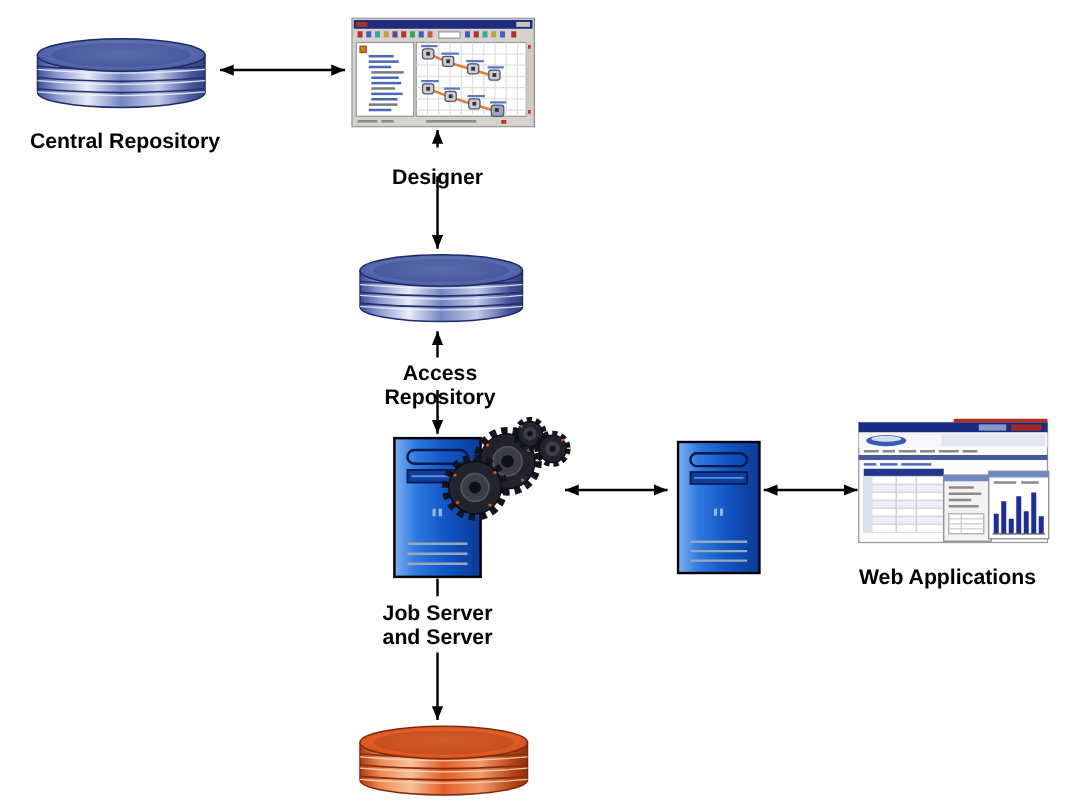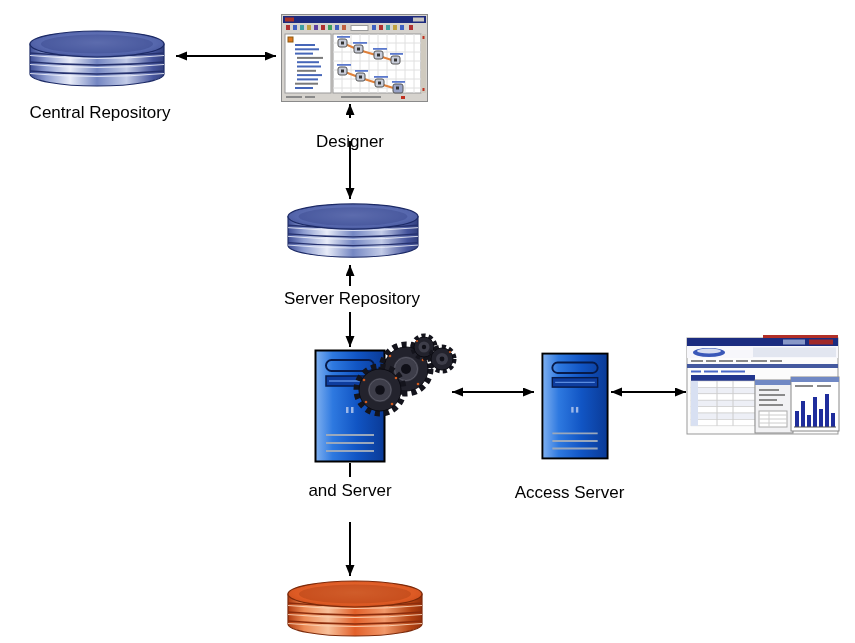--- a/index.html
+++ b/index.html
@@ -1,17 +1,17 @@
 <!DOCTYPE html>
 <html><head>
 <meta charset="utf-8">
 <style>
   html,body{margin:0;padding:0;background:#fff;}
   #canvas{position:relative;width:855px;height:643px;background:#fff;overflow:hidden;
-          font-family:"Liberation Sans",sans-serif;}
+          font-family:"Liberation Sans",sans-serif;font-weight:bold;}
   #canvas svg{position:absolute;}
   .label{position:absolute;font-size:17px;line-height:19px;color:#000;text-align:center;
          font-family:"Liberation Sans",sans-serif;}
   .z1{z-index:1}.z2{z-index:2}.z3{z-index:3}
 </style>
 </head>
 <body>
 
 <div id="canvas">
 
@@ -331,19 +331,20 @@
     <path d="M6,35 Q73,41 140,35" fill="none" stroke="#8c2c0c" stroke-width="1.4"></path>
     <path d="M6,37.5 Q73,43.5 140,37.5" fill="none" stroke="#fbd2b4" stroke-width="1" opacity="0.9"></path>
     <path d="M6,44 Q73,50 140,44" fill="none" stroke="#8c2c0c" stroke-width="1.4"></path>
     <path d="M6,46.5 Q73,52.5 140,46.5" fill="none" stroke="#fbd2b4" stroke-width="1" opacity="0.9"></path>
     <ellipse cx="73" cy="17" rx="67" ry="13" fill="url(#cylOrangeTop)" stroke="#7c2a0a" stroke-width="1.2"></ellipse>
     <ellipse cx="73" cy="17" rx="56" ry="9.5" fill="#a03a10" opacity="0.35"></ellipse>
   </svg>
 
   <div class="label z2" style="left:20px;top:103px;width:160px">Central Repository</div>
   <div class="label z2" style="left:290px;top:132px;width:120px">Designer</div>
-  <div class="label z2" style="left:280px;top:289px;width:144px">Server Repository</div>
+  <div class="label z2" style="left:280px;top:289px;width:144px">Access Repository</div>
   <div class="label z2" style="left:285px;top:481px;width:130px">
+    <div>Job Server</div>
     <div>and Server</div>
   </div>
-  <div class="label z2" style="left:497px;top:483px;width:145px">Access Server</div>
+  <div class="label z2" style="left:687px;top:452px;width:142px">Web Applications</div>
 
 </div>
 
 </body></html>

